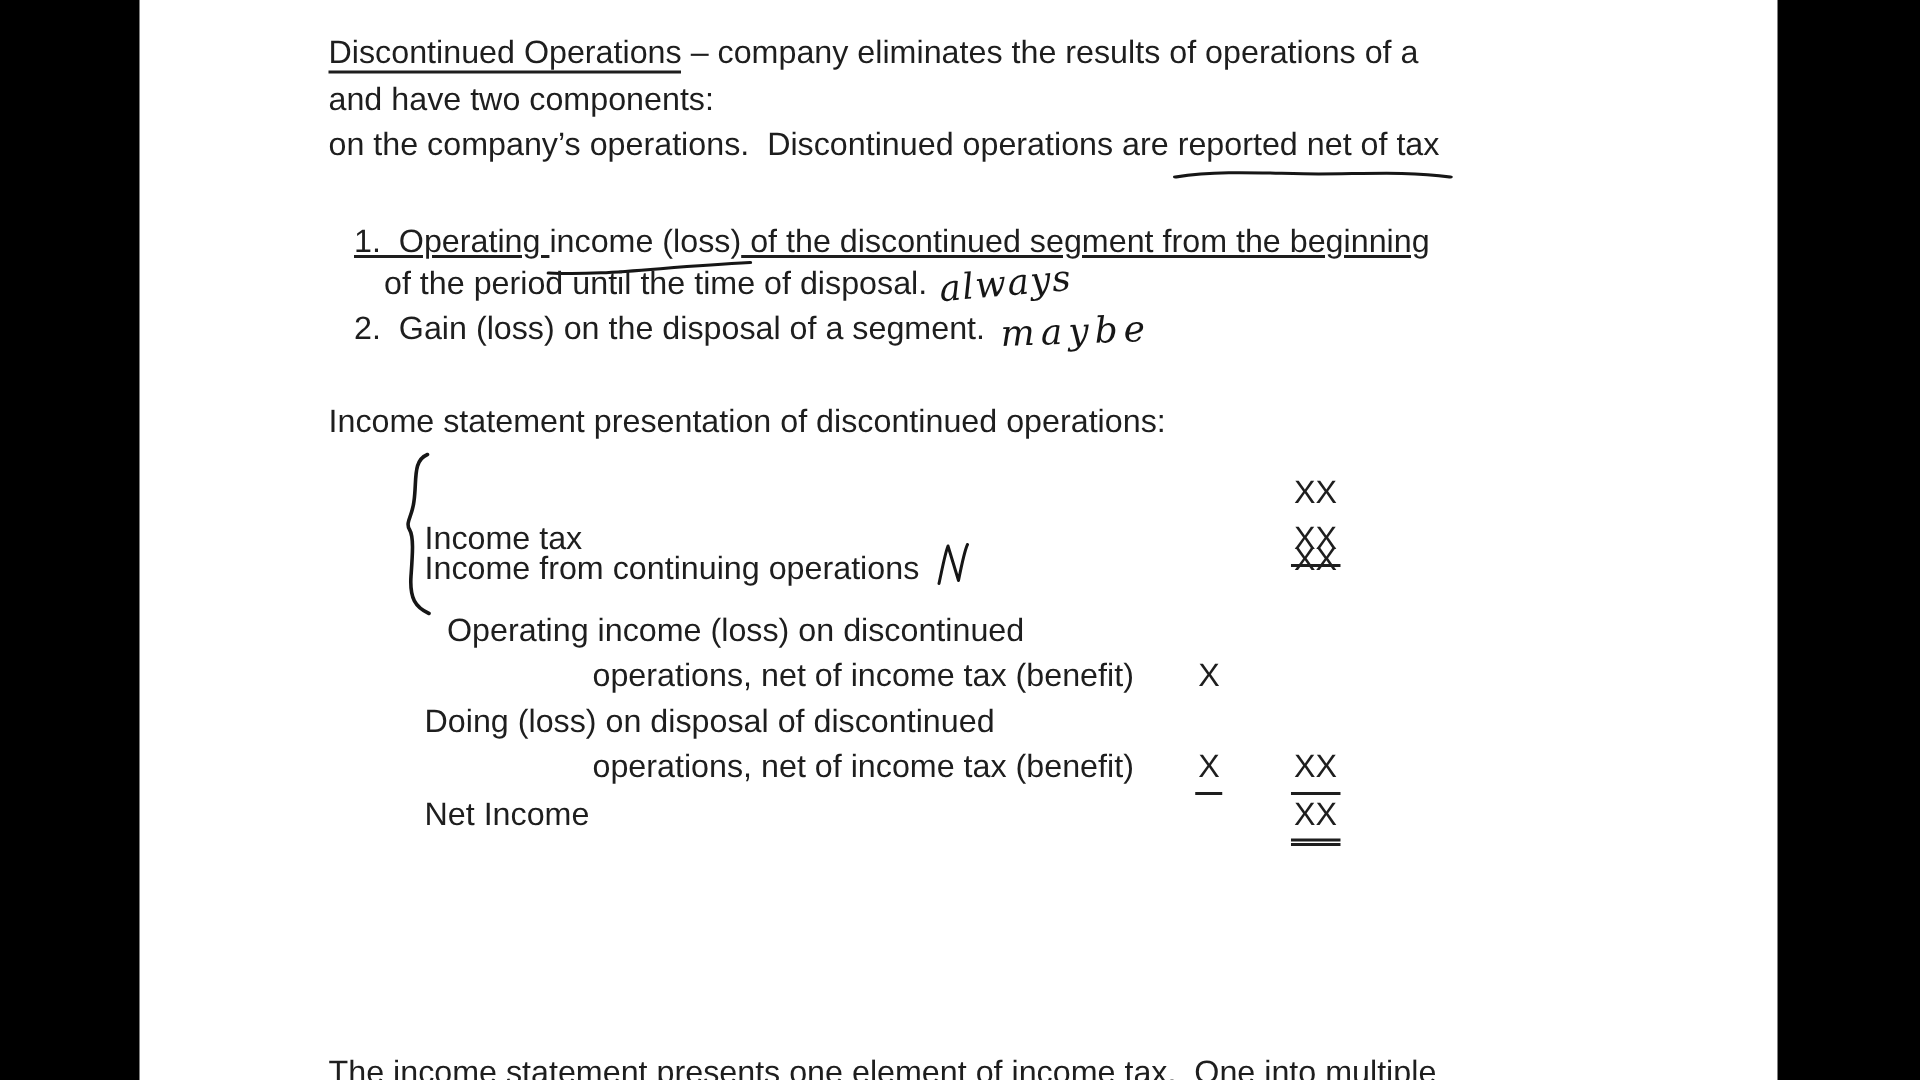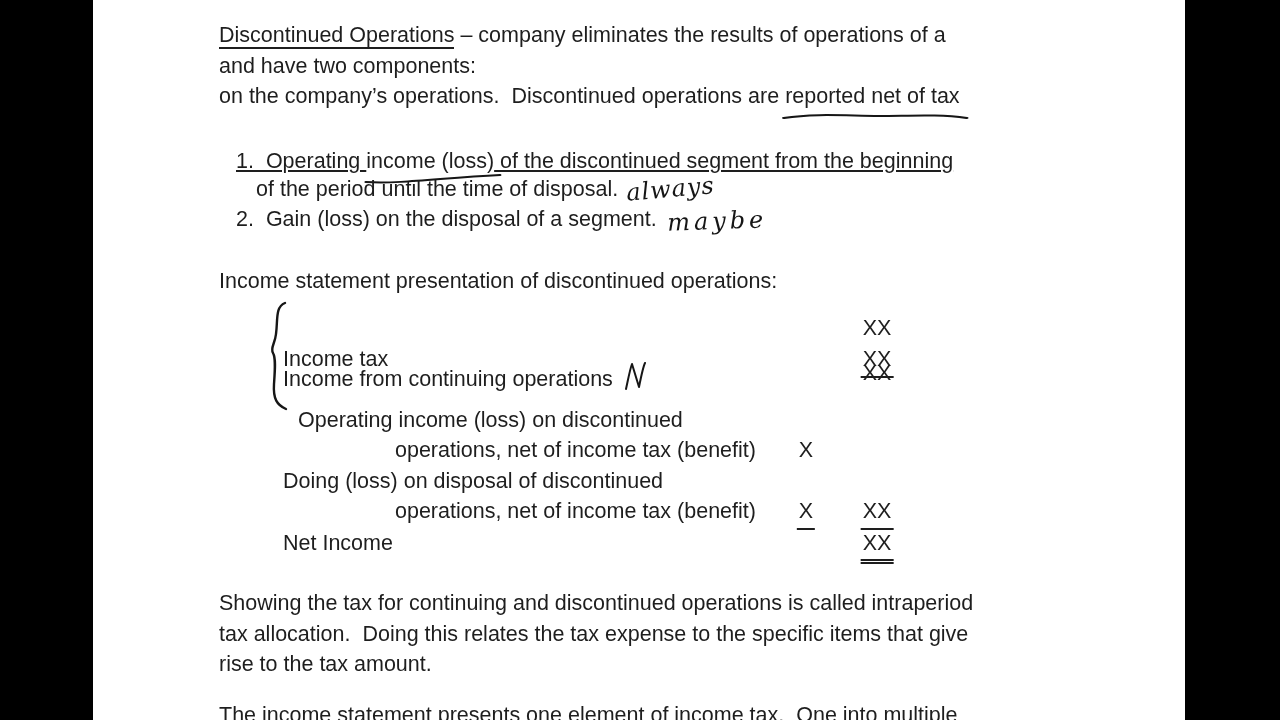--- a/index.html
+++ b/index.html
@@ -94,22 +94,17 @@
           <span class="lbl">operations, net of income tax (benefit)</span>
           <span class="a1 amt-u">X</span>
           <span class="a2 amt-u">XX</span>
         </div>
       <div class="srow" style="top:528px;text-align:center;">
           <span class="lbl">Net Income</span>
           <span class="a2 amt-uu">XX</span>
         </div>
     </div>
 
-    <div class="block" style="left:126px;top:588px;">
-      <div class="line">Showing the tax for continuing and discontinued operations is called intraperiod</div>
-      <div class="line">tax allocation.  Doing this relates the tax expense to the specific items that give</div>
-      <div class="line">rise to the tax amount.</div>
-    </div>
 
     <div class="block line" style="left:126px;top:700px;">The income statement presents one element of income tax.  One into multiple</div>
 
   </div>
 </div>
 
 </body></html>

